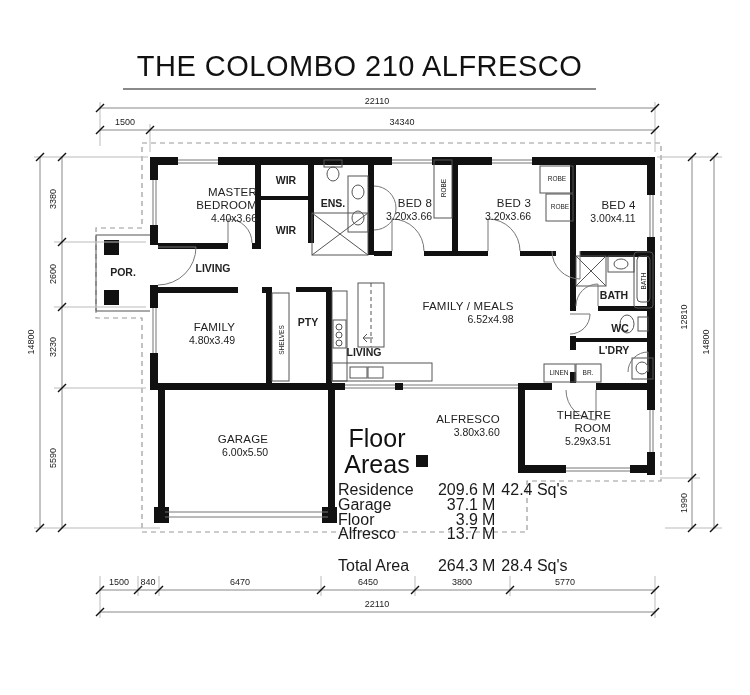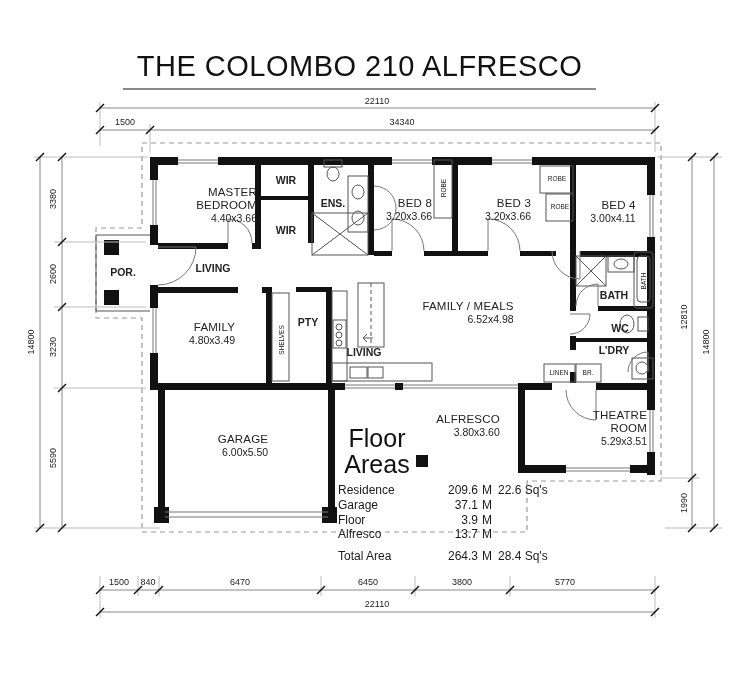--- a/index.html
+++ b/index.html
@@ -14,23 +14,23 @@
   .lbl.wrap{white-space:normal;}
   .vlbl{position:absolute;transform:translate(-50%,-50%) rotate(-90deg);
         white-space:nowrap;color:#222;}
   .room-name{font-size:11.5px;letter-spacing:.2px;}
   .room-size{font-size:10.5px;}
   .small{font-size:10.5px;font-weight:bold;}
   .tiny{font-size:6.5px;letter-spacing:0;}
   .dim-lbl{font-size:9px;color:#222;}
   .fa{position:absolute;left:338px;top:426px;width:230px;}
   .fa-head{font-size:25px;line-height:1.02;width:78px;text-align:center;color:#111;}
-  .fa-rows{margin-top:6px;font-size:12px;}
+  .fa-rows{margin-top:6px;font-size:16px;}
   .fa-row{display:flex;line-height:14.8px;}
-  .fa-row.total{margin-top:7px;}
+  .fa-row.total{margin-top:17px;}
   .fa-label{width:92px;}
   .fa-num{width:48px;text-align:right;}
   .fa-unit{margin-left:4px;}
   .fa-sqs{margin-left:6px;}
 </style>
 </head>
 <body>
 
 <div class="title-wrap">
   <span class="title">THE COLOMBO 210 ALFRESCO</span>
@@ -286,21 +286,21 @@
     <div class="room-size">6.52x4.98</div>
 </div>
 <div class="lbl" style="left:243px;top:446px">
   <div class="room-name">GARAGE</div>
     <div class="room-size">6.00x5.50</div>
 </div>
 <div class="lbl" style="left:468px;top:426px">
   <div class="room-name">ALFRESCO</div>
     <div class="room-size">3.80x3.60</div>
 </div>
-<div class="lbl wrap" style="left:607px;top:428px;width:80px">
+<div class="lbl wrap" style="left:571px;top:428px;width:80px">
   <div class="room-name">THEATRE ROOM</div>
     <div class="room-size">5.29x3.51</div>
 </div>
 
 <div class="lbl small" style="left:286px;top:180px">WIR</div>
 <div class="lbl small" style="left:286px;top:230px">WIR</div>
 <div class="lbl small" style="left:333px;top:203px">ENS.</div>
 <div class="vlbl tiny" style="left:443px;top:188px">ROBE</div>
 <div class="lbl tiny" style="left:557px;top:179px">ROBE</div>
 <div class="lbl tiny" style="left:560px;top:207px">ROBE</div>
@@ -316,21 +316,21 @@
 <div class="lbl tiny" style="left:559px;top:373px">LINEN</div>
 <div class="lbl tiny" style="left:588px;top:373px">BR.</div>
 
 <div class="fa">
   <div class="fa-head">Floor Areas</div>
   <div class="fa-rows">
     <div class="fa-row">
       <span class="fa-label">Residence</span>
         <span class="fa-num">209.6</span>
         <span class="fa-unit">M</span>
-        <span class="fa-sqs">22.6 Sq's</span>
+        <span class="fa-sqs">42.4 Sq's</span>
     </div>
     <div class="fa-row">
       <span class="fa-label">Garage</span>
         <span class="fa-num">37.1</span>
         <span class="fa-unit">M</span>
         <span class="fa-sqs"></span>
     </div>
     <div class="fa-row">
       <span class="fa-label">Floor</span>
         <span class="fa-num">3.9</span>

